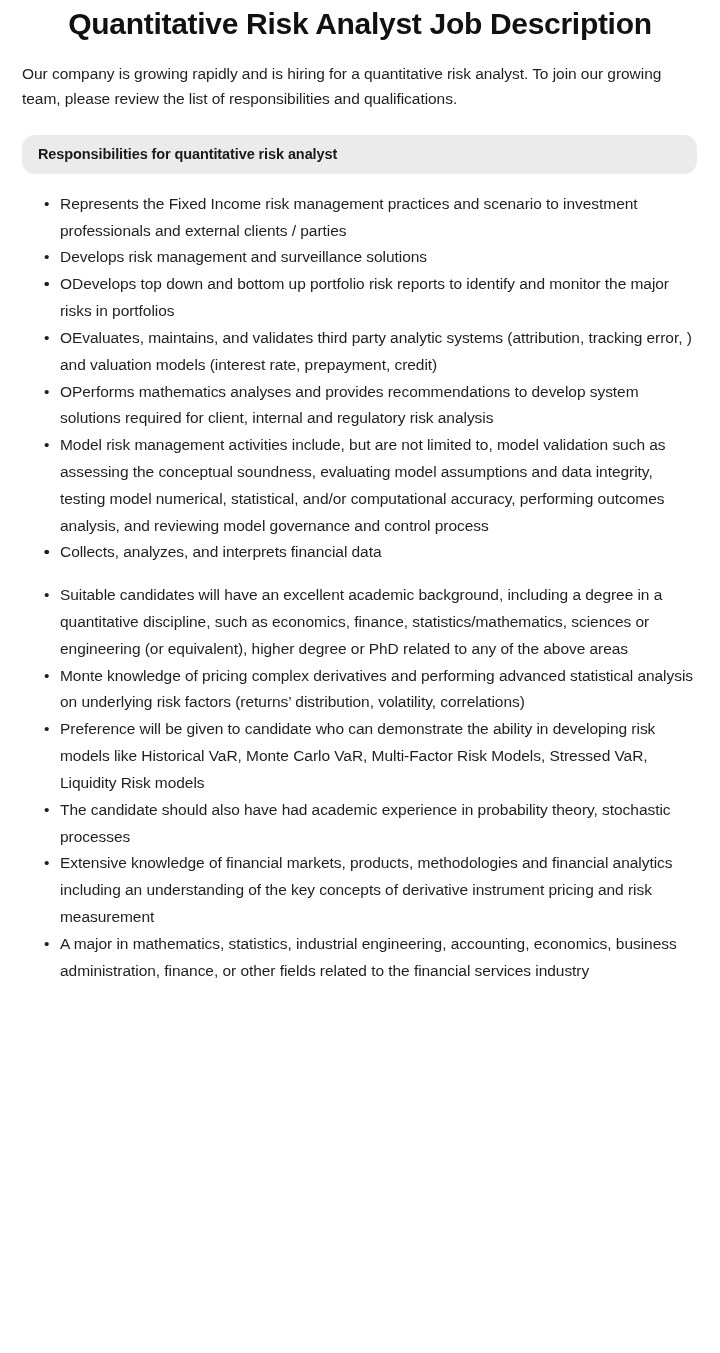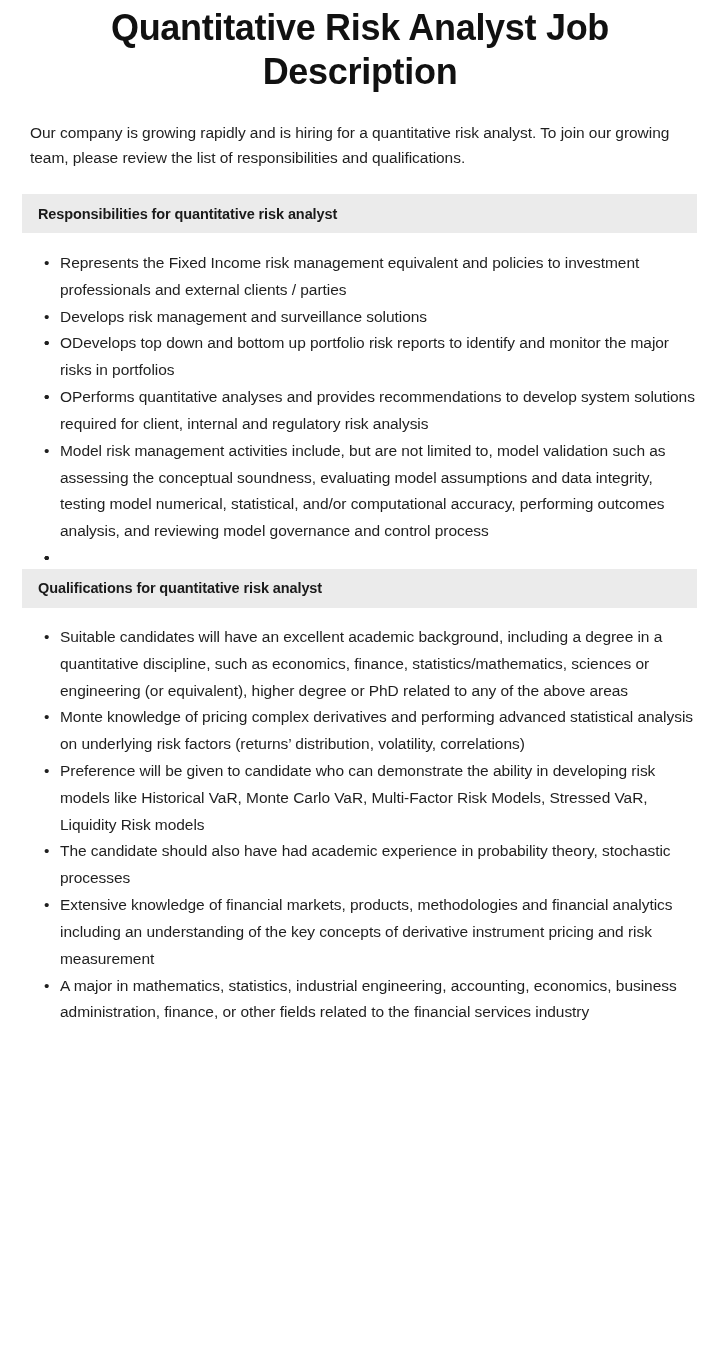--- a/index.html
+++ b/index.html
@@ -14,49 +14,50 @@
     color: #1a1a1a;
     -webkit-font-smoothing: antialiased;
   }
   .page {
     width: 720px;
     box-sizing: border-box;
     padding: 0;
     position: relative;
   }
   .page-title {
-    font-size: 36px;
+    font-size: 30px;
     font-weight: bold;
     line-height: 1.22;
     letter-spacing: -0.3px;
     color: #111111;
     text-align: center;
     margin: 0;
     padding: 6px 22px 0 22px;
   }
   .intro {
     font-size: 15.5px;
     line-height: 1.62;
     color: #1f1f1f;
-    margin: 8px;
+    margin: 0;
     padding: 18px 22px 0 22px;
     letter-spacing: -0.05px;
   }
   .section {
     margin: 0;
     padding: 0;
   }
   .section-header {
     background: #ebebeb;
     margin: 24px 23px 0 22px;
     height: 39px;
     display: flex;
     align-items: center;
     padding: 0 16px;
     box-sizing: border-box;
+    border-radius: 13px;
   }
   .section-header-label {
     font-size: 14.5px;
     font-weight: bold;
     color: #1a1a1a;
     letter-spacing: -0.1px;
   }
   ul.bullet-list {
     list-style: none;
     margin: 0;
@@ -96,37 +97,34 @@
 
   <h1 class="page-title">Quantitative Risk Analyst Job Description</h1>
 
   <p class="intro">Our company is growing rapidly and is hiring for a quantitative risk analyst. To join our growing team, please review the list of responsibilities and qualifications.</p>
 
   <div class="section section-responsibilities">
     <div class="section-header">
       <span class="section-header-label">Responsibilities for quantitative risk analyst</span>
     </div>
     <ul class="bullet-list">
-        <li><span class="bullet-dot">•</span><span>Represents the Fixed Income risk management equivalent and policies to investment professionals and external clients / parties</span></li>
+        <li><span class="bullet-dot">•</span><span>Represents the Fixed Income risk management practices and scenario to investment professionals and external clients / parties</span></li>
         <li><span class="bullet-dot">•</span><span>Develops risk management and surveillance solutions</span></li>
         <li><span class="bullet-dot">•</span></li>
         <li><span class="bullet-dot">•</span><span>ODevelops top down and bottom up portfolio risk reports to identify and monitor the major risks in portfolios</span></li>
-        <li><span class="bullet-dot">•</span></li>
-        <li><span class="bullet-dot">•</span><span>OPerforms quantitative analyses and provides recommendations to develop system solutions required for client, internal and regulatory risk analysis</span></li>
+        <li><span class="bullet-dot">•</span><span>OEvaluates, maintains, and validates third party analytic systems (attribution, tracking error, ) and valuation models (interest rate, prepayment, credit)</span></li>
+        <li><span class="bullet-dot">•</span><span>OPerforms mathematics analyses and provides recommendations to develop system solutions required for client, internal and regulatory risk analysis</span></li>
         <li><span class="bullet-dot">•</span><span>Model risk management activities include, but are not limited to, model validation such as assessing the conceptual soundness, evaluating model assumptions and data integrity, testing model numerical, statistical, and/or computational accuracy, performing outcomes analysis, and reviewing model governance and control process</span></li>
         <li><span class="bullet-dot">•</span></li>
         <li><span class="bullet-dot">•</span></li>
-        <li><span class="bullet-dot">•</span></li>
+        <li><span class="bullet-dot">•</span><span>Collects, analyzes, and interprets financial data</span></li>
       </ul>
   </div>
 
   <div class="section section-qualifications">
-    <div class="section-header">
-      <span class="section-header-label">Qualifications for quantitative risk analyst</span>
-    </div>
     <ul class="bullet-list">
         <li><span class="bullet-dot">•</span><span>Suitable candidates will have an excellent academic background, including a degree in a quantitative discipline, such as economics, finance, statistics/mathematics, sciences or engineering (or equivalent), higher degree or PhD related to any of the above areas</span></li>
         <li><span class="bullet-dot">•</span><span>Monte knowledge of pricing complex derivatives and performing advanced statistical analysis on underlying risk factors (returns’ distribution, volatility, correlations)</span></li>
         <li><span class="bullet-dot">•</span><span>Preference will be given to candidate who can demonstrate the ability in developing risk models like Historical VaR, Monte Carlo VaR, Multi-Factor Risk Models, Stressed VaR, Liquidity Risk models</span></li>
         <li><span class="bullet-dot">•</span><span>The candidate should also have had academic experience in probability theory, stochastic processes</span></li>
         <li><span class="bullet-dot">•</span><span>Extensive knowledge of financial markets, products, methodologies and financial analytics including an understanding of the key concepts of derivative instrument pricing and risk measurement</span></li>
         <li><span class="bullet-dot">•</span><span>A major in mathematics, statistics, industrial engineering, accounting, economics, business administration, finance, or other fields related to the financial services industry</span></li>
       </ul>
   </div>
 

